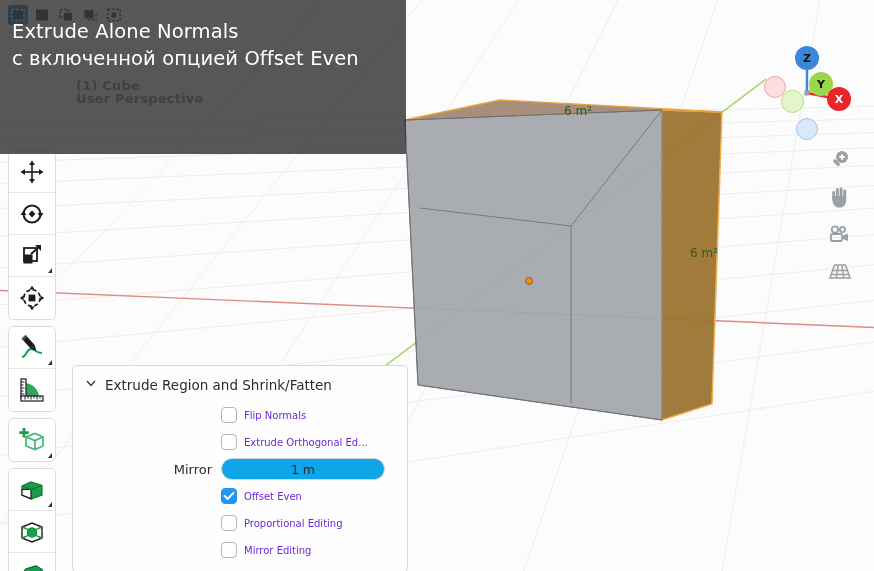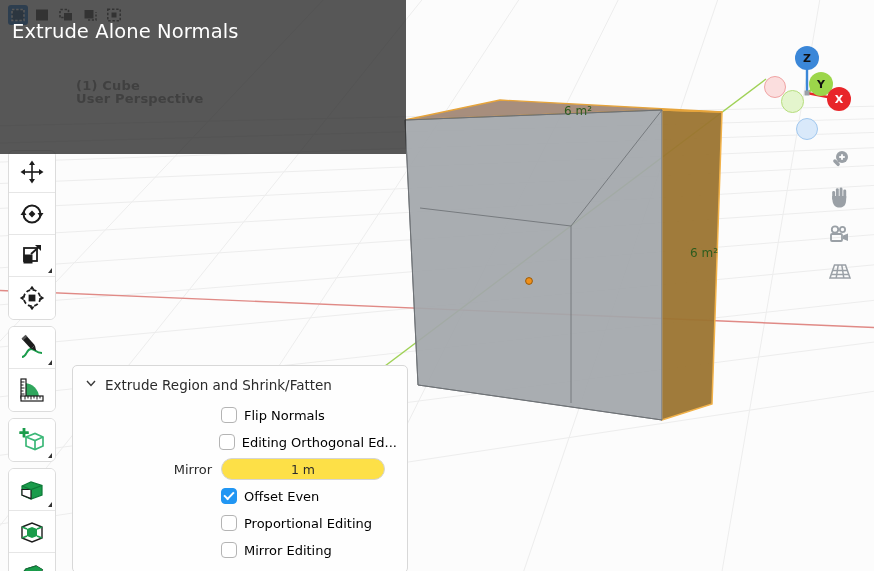--- a/index.html
+++ b/index.html
@@ -132,27 +132,27 @@
     display: flex; align-items: center; justify-content: center;
   }
   .cbox.on { background: #2196f3; border-color: #2196f3; }
   .cbox.on::after {
     content: "";
     width: 4px; height: 8px;
     border: solid #fff;
     border-width: 0 2px 2px 0;
     transform: rotate(44deg) translate(-1px,-1px);
   }
-  .cb-label { font-size: 13px; color: #000000; margin-left: 7px; white-space: nowrap; }
+  .cb-label { font-size: 10px; color: #6d28d9; margin-left: 7px; white-space: nowrap; }
   .numfield {
     flex: 1;
     height: 22px;
     border: 1px solid #d5d5d5;
     border-radius: 11px;
-    background: #fde047;
+    background: #0ea5e9;
     display: flex; align-items: center; justify-content: center;
     font-size: 12.5px; color: #2b2b2b;
     margin-right: 12px;
   }
 
   
   .overlay-caption {
     position: absolute;
     left: 0; top: 0;
     width: 406px; height: 154px;
@@ -489,21 +489,21 @@
 
     <div class="op-row">
       <div class="op-label-col"></div>
       <div class="cbox"></div>
       <span class="cb-label">Flip Normals</span>
     </div>
 
     <div class="op-row">
       <div class="op-label-col"></div>
       <div class="cbox"></div>
-      <span class="cb-label">Editing Orthogonal Ed...</span>
+      <span class="cb-label">Extrude Orthogonal Ed...</span>
     </div>
 
     <div class="op-row">
       <div class="op-label-col">Mirror</div>
       <div class="numfield">1 m</div>
     </div>
 
     <div class="op-row">
       <div class="op-label-col"></div>
       <div class="cbox on"></div>
@@ -518,15 +518,16 @@
 
     <div class="op-row">
       <div class="op-label-col"></div>
       <div class="cbox"></div>
       <span class="cb-label">Mirror Editing</span>
     </div>
   </div>
 
   <div class="overlay-caption">
     <p>Extrude Alone Normals</p>
+    <p>с включенной опцией Offset Even</p>
   </div>
 
 </div>
 
 </body></html>

